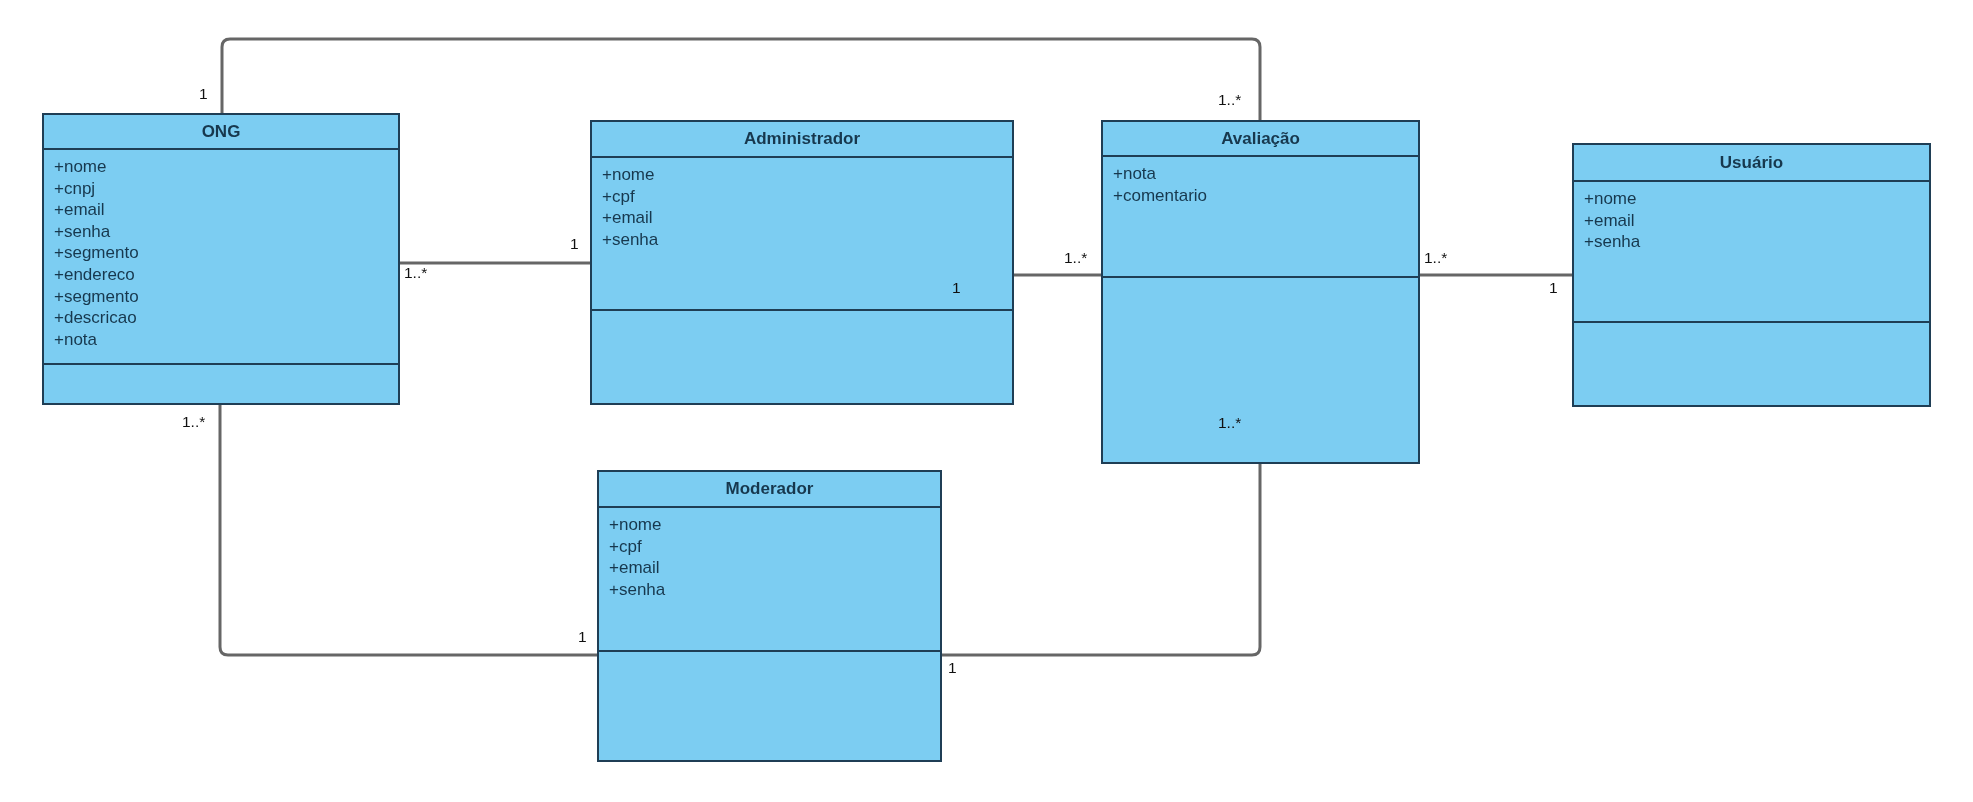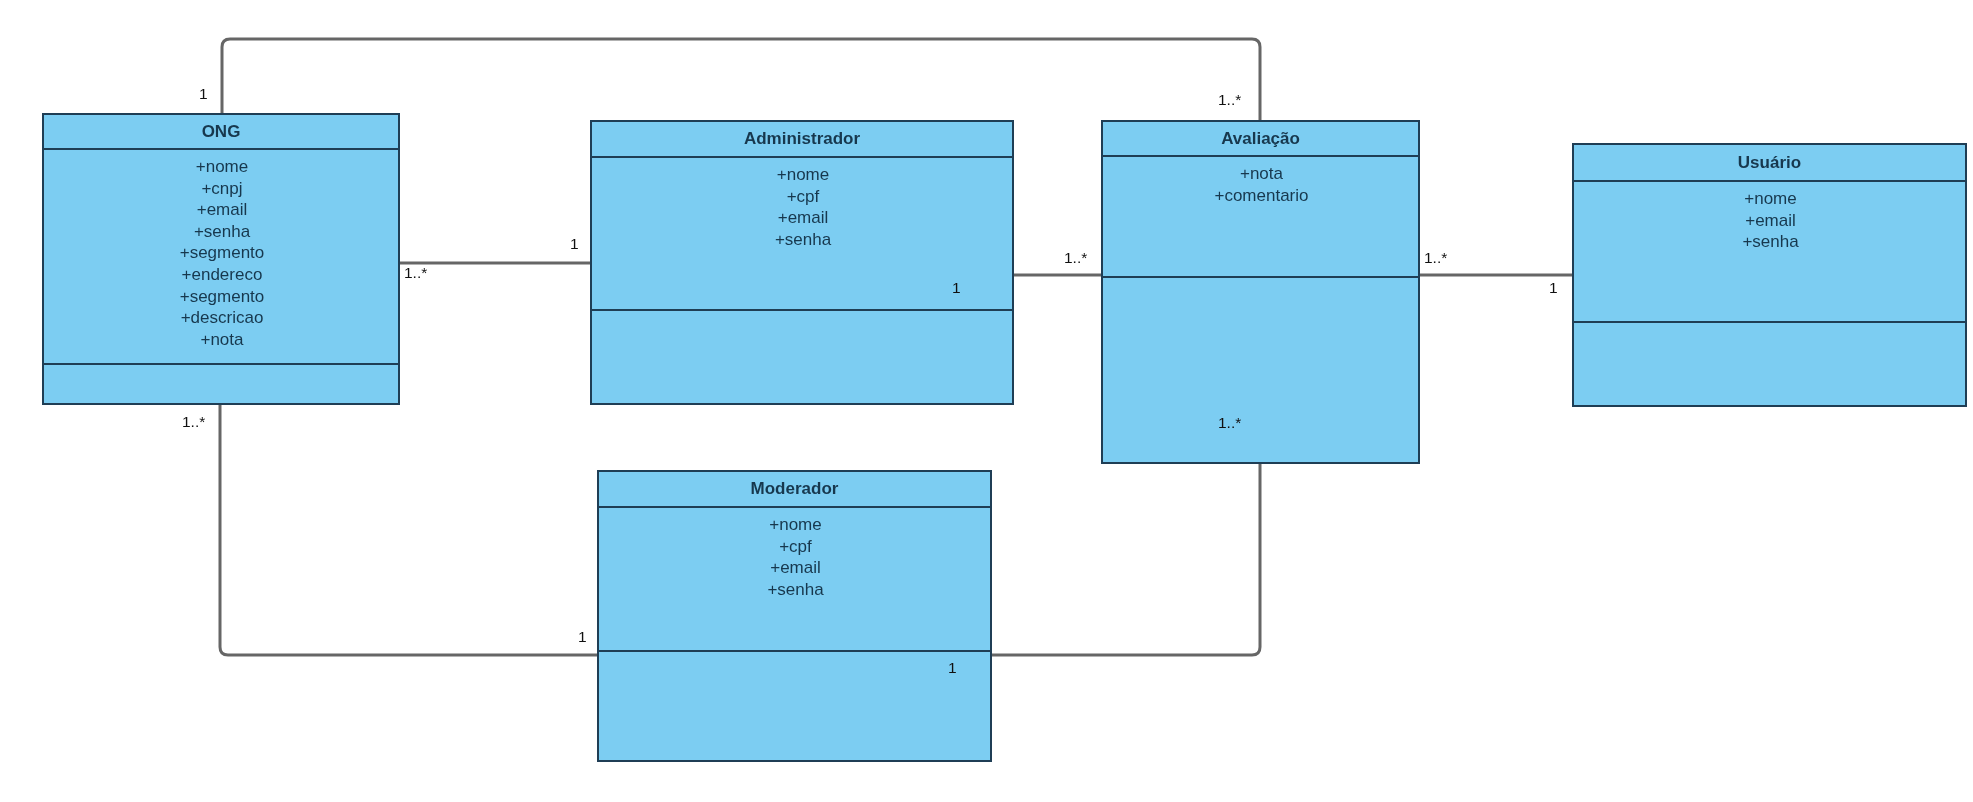--- a/index.html
+++ b/index.html
@@ -51,21 +51,20 @@
     border-bottom: 2px solid var(--class-border);
     flex: 0 0 auto;
   }
   .uml-attrs {
     flex: 0 0 auto;
     border-bottom: 2px solid var(--class-border);
     padding: 6px 8px 0 10px;
     font-size: 17px;
     line-height: 21.6px;
     overflow: hidden;
-    text-align: center;
   }
   .uml-methods { flex: 1 1 auto; }
 
   .mult {
     position: absolute;
     font-size: 15.5px;
     color: var(--label-text);
     line-height: 18px;
     white-space: nowrap;
   }
@@ -113,31 +112,31 @@
 
   <div class="uml-class" style="left:1101px; top:120px; width:319px; height:344px">
     <div class="uml-title" style="height:35px">Avaliação</div>
     <div class="uml-attrs" style="height:121px">
       <div>+nota</div>
       <div>+comentario</div>
     </div>
     <div class="uml-methods"></div>
   </div>
 
-  <div class="uml-class" style="left:1572px; top:143px; width:395px; height:264px">
+  <div class="uml-class" style="left:1572px; top:143px; width:359px; height:264px">
     <div class="uml-title" style="height:37px">Usuário</div>
     <div class="uml-attrs" style="height:141px">
       <div>+nome</div>
       <div>+email</div>
       <div>+senha</div>
     </div>
     <div class="uml-methods"></div>
   </div>
 
-  <div class="uml-class" style="left:597px; top:470px; width:395px; height:292px">
+  <div class="uml-class" style="left:597px; top:470px; width:345px; height:292px">
     <div class="uml-title" style="height:36px">Moderador</div>
     <div class="uml-attrs" style="height:144px">
       <div>+nome</div>
       <div>+cpf</div>
       <div>+email</div>
       <div>+senha</div>
     </div>
     <div class="uml-methods"></div>
   </div>
 

